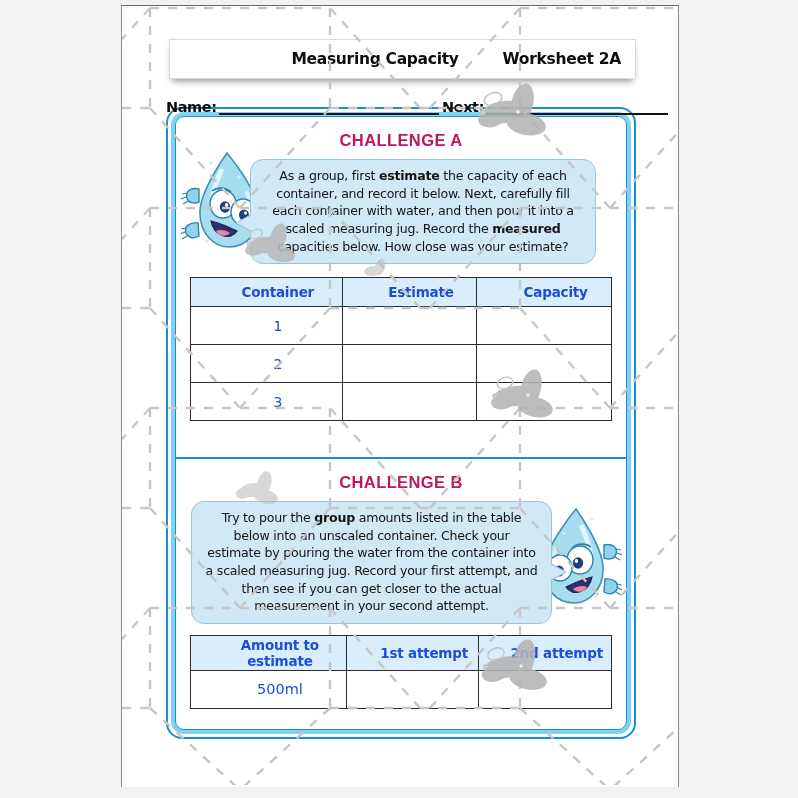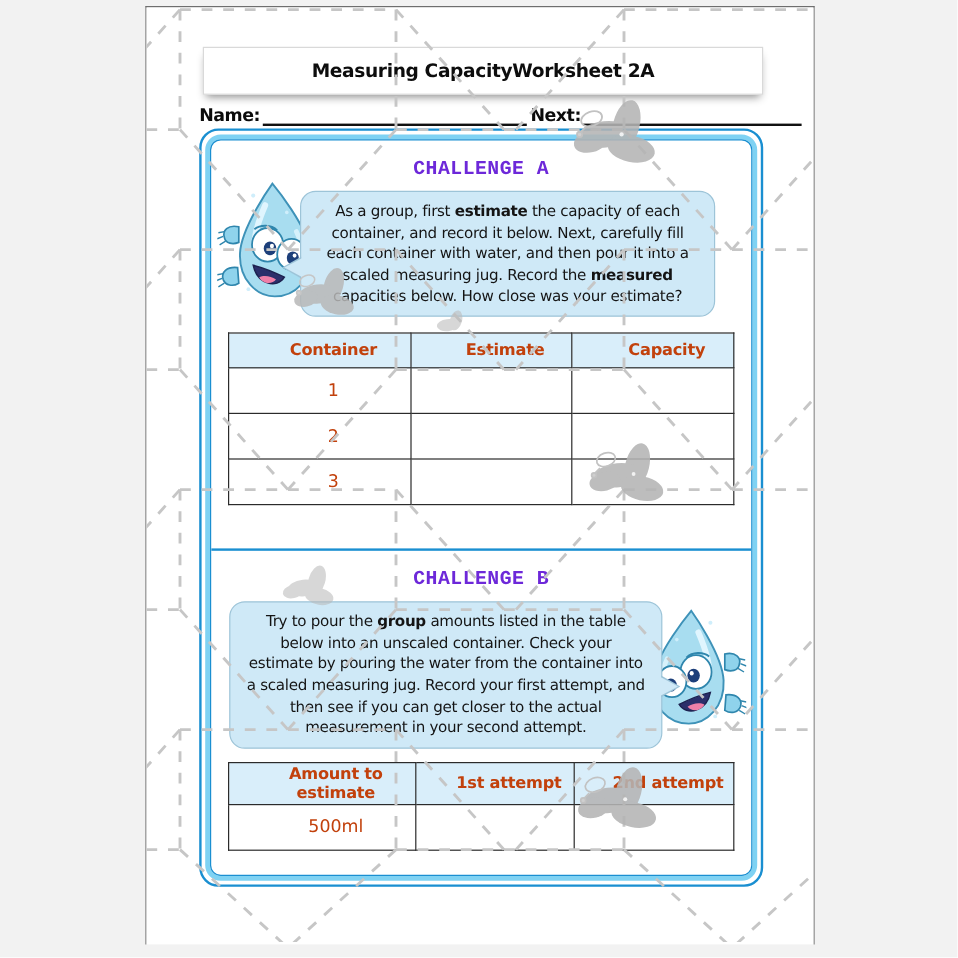--- a/index.html
+++ b/index.html
@@ -72,37 +72,38 @@
     border: 1px solid #d9d9d9;
     box-sizing: border-box;
     z-index: 20;
     box-shadow: 0 5px 7px -3px rgba(0,0,0,0.45);
   }
   #title-box .inner {
     position: absolute;
     left: 0; right: 0; top: 0; bottom: 0;
     display: flex;
     align-items: center;
-    justify-content: center;
+    justify-content: flex-end;
     padding: 0 14px;
+    gap: 44px;
   }
   .hdr-text {
     font-family: "DejaVu Sans", sans-serif;
     font-weight: bold;
     font-size: 15.5px;
     color: #0d0d0d;
     letter-spacing: -0.3px;
     white-space: nowrap;
   }
 
   
   #namedate {
     position: absolute;
     left: 44px;
-    top: 77px;
+    top: 87px;
     width: 470px;
     height: 22px;
     z-index: 25;
     text-align: right;
   }
   .nd-group {
     position: absolute;
     display: flex;
     align-items: flex-end;
     bottom: 0;
@@ -164,24 +165,24 @@
     position: absolute;
     left: 0;
     right: 0;
     box-sizing: border-box;
   }
   #challenge-a { top: 0; height: 310px; }
   #challenge-b { top: 311px; bottom: 0; border-top: 2px solid #1a8fd1; margin-top: 29px; }
 
   .ch-heading {
     text-align: center;
-    font-family: Liberation Mono, monospace;
+    font-family: Liberation Sans, sans-serif;
     font-weight: bold;
     font-size: 16.5px;
-    color: #6d28d9;
+    color: #be185d;
     letter-spacing: 0.4px;
     position: relative;
     z-index: 45;
   }
   #challenge-a .ch-heading { margin-top: 14px; }
   #challenge-b .ch-heading { margin-top: 14px; }
 
   
   .bubble-wrap {
     position: relative;
@@ -263,21 +264,21 @@
     position: relative;
     z-index: 44;
     border-collapse: collapse;
     table-layout: fixed;
     background: transparent;
   }
   table.wtable th, table.wtable td {
     border: 1.4px solid #2b2b2b;
     text-align: center;
     font-family: "DejaVu Sans", sans-serif;
-    color: #c2410c;
+    color: #1d4ed8;
     padding-left: 24px;
   }
   table.wtable th {
     background: #d9eefa;
     font-weight: bold;
     font-size: 13.5px;
     height: 26px;
     letter-spacing: -0.2px;
   }
   table.wtable td {

